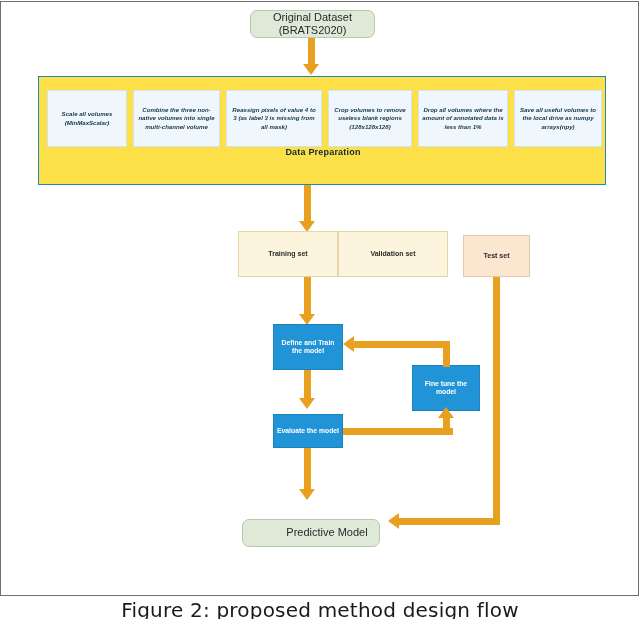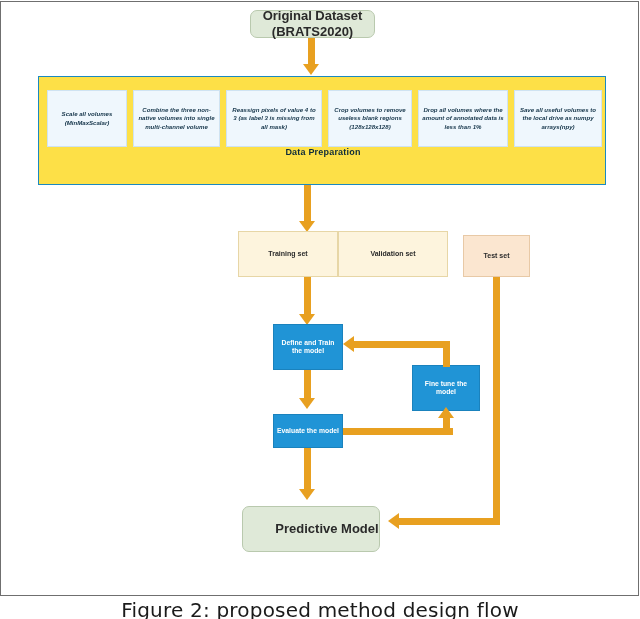--- a/index.html
+++ b/index.html
@@ -46,22 +46,22 @@
     text-align: center;
     line-height: 1.22;
     color: #1b1b1b;
   }
 
   
   .node-green {
     background: #dfe9d8;
     border: 1px solid #b9c9ae;
     border-radius: 7px;
-    font-size: 13px;
-    font-weight: 700;
+    font-size: 11px;
+    font-weight: 400;
     color: #2a2a2a;
   }
 
   
   #blue-band {
     position: absolute;
     left: 37px;
     top: 74px;
     width: 568px;
     height: 109px;
@@ -243,20 +243,20 @@
     <div class="arrow-line" style="left:353px; top:339px; width:96px; height:7px;"></div>
     <div class="arrow-head head-left" style="left:342px; top:334px;"></div>
 
     <div class="arrow-line" style="left:303px; top:446px; width:7px; height:44px;"></div>
     <div class="arrow-head head-down" style="left:298px; top:487px;"></div>
 
     <div class="arrow-line" style="left:492px; top:275px; width:7px; height:248px;"></div>
     <div class="arrow-line" style="left:398px; top:516px; width:101px; height:7px;"></div>
     <div class="arrow-head head-left" style="left:387px; top:511px;"></div>
 
-    <div class="node node-green" style="left:241px; top:504px; width:138px; height:46px;padding-left:32px;">
+    <div class="node node-green" style="left:241px; top:517px; width:138px; height:28px;padding-left:32px;">
       <span>Predictive Model</span>
     </div>
 
   </div>
 </div>
 
 <div id="caption">Figure  2: proposed method design flow</div>
 
 </body></html>

